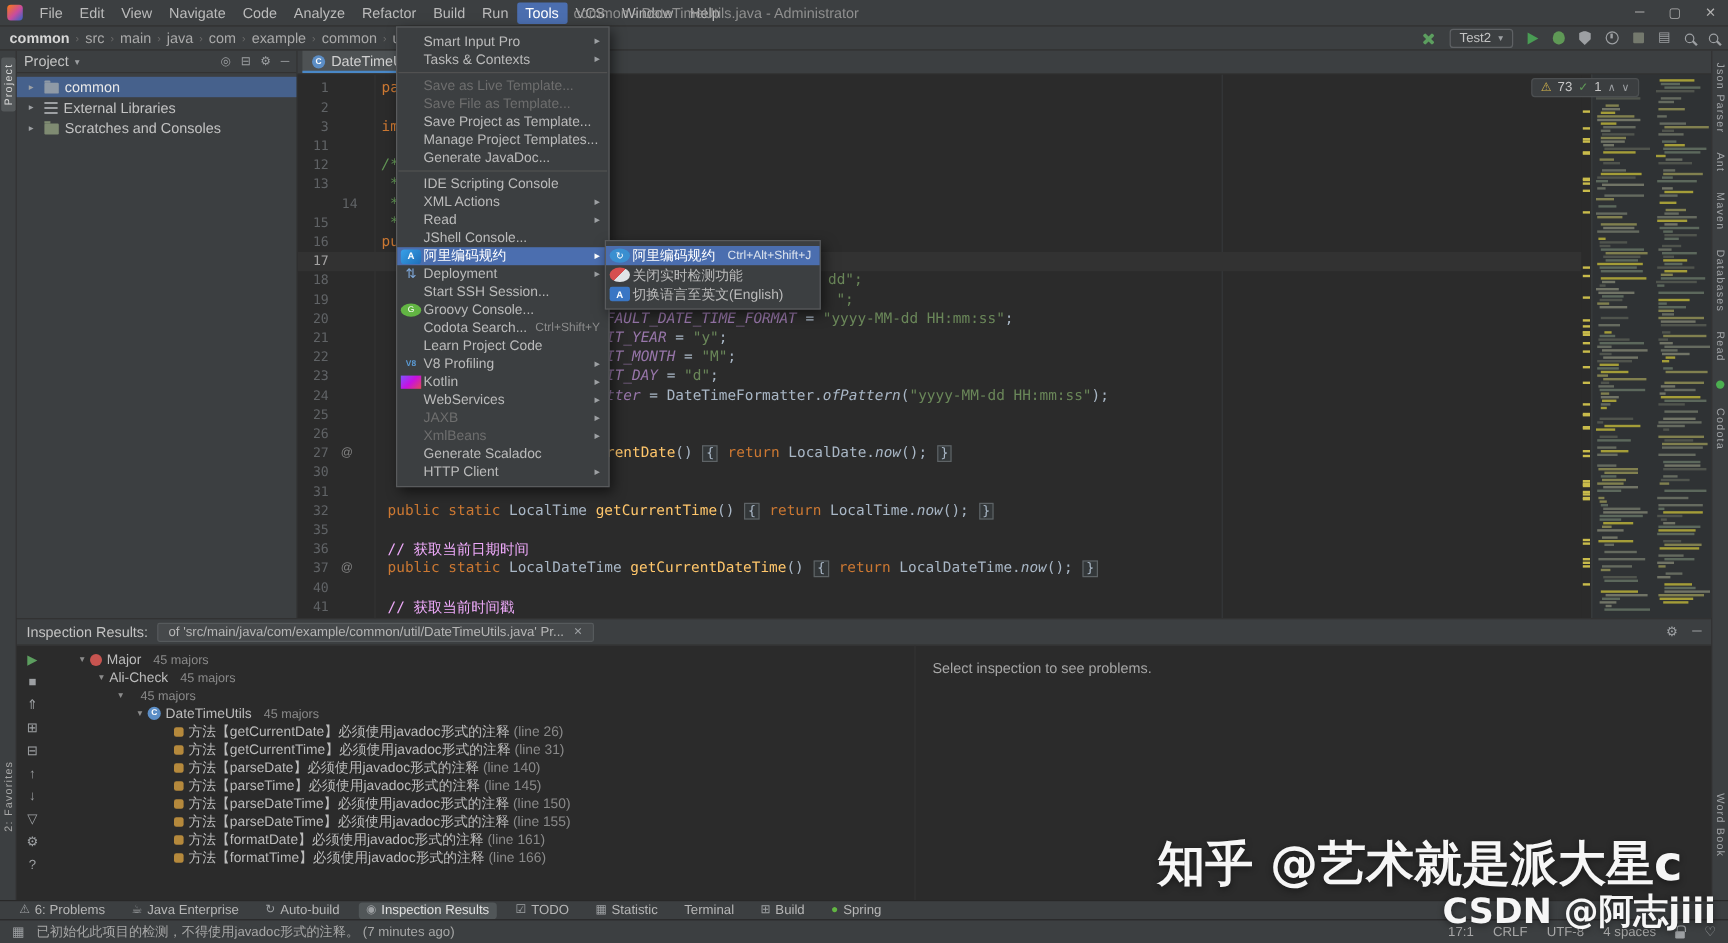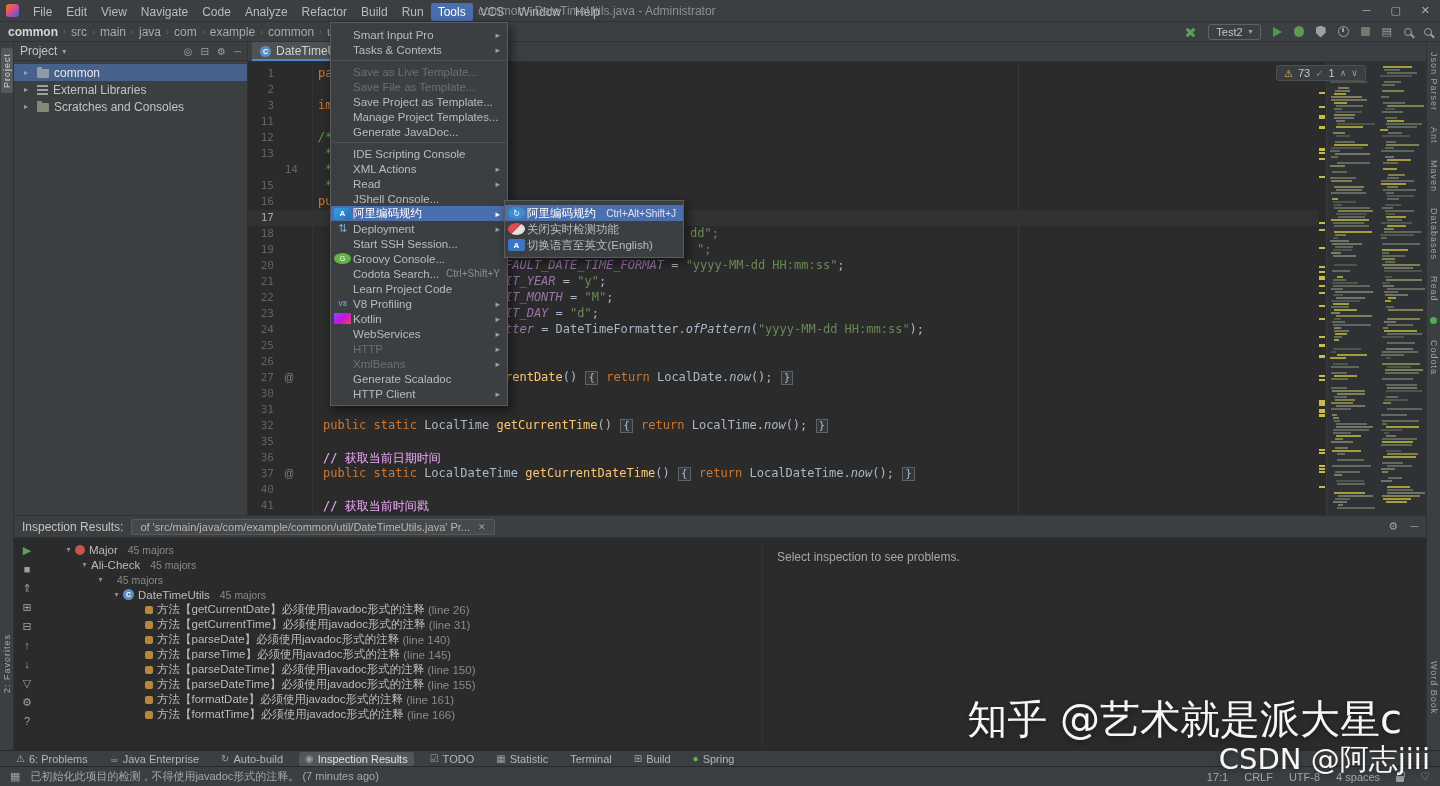--- a/index.html
+++ b/index.html
@@ -152,21 +152,21 @@
 .twb-icon{font-size:10px;color:#9da0a3}
 #statusbar{position:absolute;left:0;top:766px;width:1440px;height:20px;background:#3c3f41;border-top:1px solid #282828;display:flex;align-items:center;padding:0 10px;font-size:11px;color:#a7a7a7;gap:10px;z-index:2}
 .sb-corner{color:#9da0a3;font-size:11px}
 .sb-msg{white-space:nowrap}
 .sb-right{margin-left:auto;display:flex;align-items:center;gap:16px}
 .sb-lock{width:8px;height:6px;background:#9da0a3;border-radius:1px;position:relative;margin-top:4px}
 .sb-lock::before{content:"";position:absolute;width:6px;height:5px;border:1.5px solid #9da0a3;border-bottom:none;border-radius:3px 3px 0 0;top:-5px;left:1px}
 .sb-heart{color:#9da0a3;font-size:11px}
 
 
-.wm{position:absolute;color:rgba(255,255,255,.96);font-weight:normal;text-shadow:0 2px 6px rgba(0,0,0,.45);z-index:40;white-space:nowrap;font-family:"DejaVu Sans","Liberation Sans",sans-serif}
+.wm{position:absolute;color:rgba(255,255,255,.96);font-weight:bold;text-shadow:0 2px 6px rgba(0,0,0,.45);z-index:40;white-space:nowrap;font-family:"DejaVu Sans","Liberation Sans",sans-serif}
 #wm-zhihu{right:38px;top:692px;font-size:40px}
 #wm-csdn{right:10px;top:740px;font-size:29px}
 </style>
 </head>
 <body>
 
 <header id="titlebar">
   <span class="logo"></span>
   <nav id="menubar"><span class="mb-item">File</span><span class="mb-item">Edit</span><span class="mb-item">View</span><span class="mb-item">Navigate</span><span class="mb-item">Code</span><span class="mb-item">Analyze</span><span class="mb-item">Refactor</span><span class="mb-item">Build</span><span class="mb-item">Run</span><span class="mb-item active">Tools</span><span class="mb-item">VCS</span><span class="mb-item">Window</span><span class="mb-item">Help</span></nav>
   <span id="wintitle">common - DateTimeUtils.java - Administrator</span>
@@ -865,21 +865,21 @@
       <span class="mi-label">Kotlin</span>
       <span class="mi-arrow">▸</span>
     </div>
     <div class="pm-item">
       <span class="mi-icon"></span>
       <span class="mi-label">WebServices</span>
       <span class="mi-arrow">▸</span>
     </div>
     <div class="pm-item dis">
       <span class="mi-icon"></span>
-      <span class="mi-label">HTTP</span>
+      <span class="mi-label">JAXB</span>
       <span class="mi-arrow">▸</span>
     </div>
     <div class="pm-item dis">
       <span class="mi-icon"></span>
       <span class="mi-label">XmlBeans</span>
       <span class="mi-arrow">▸</span>
     </div>
     <div class="pm-item">
       <span class="mi-icon"></span>
       <span class="mi-label">Generate Scaladoc</span>

